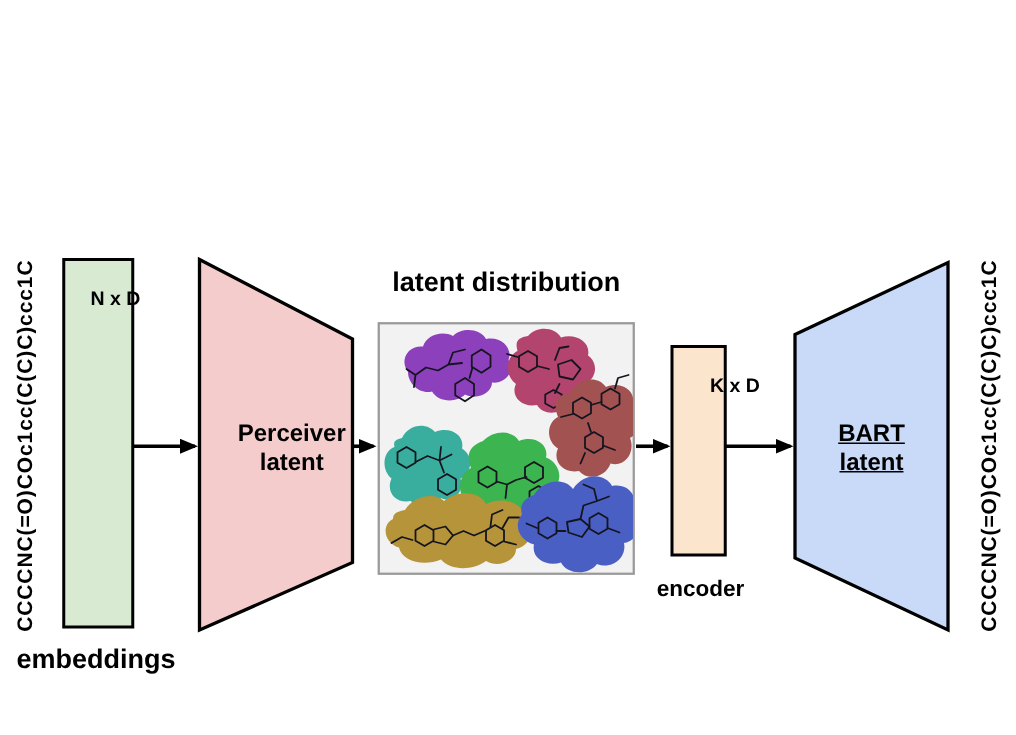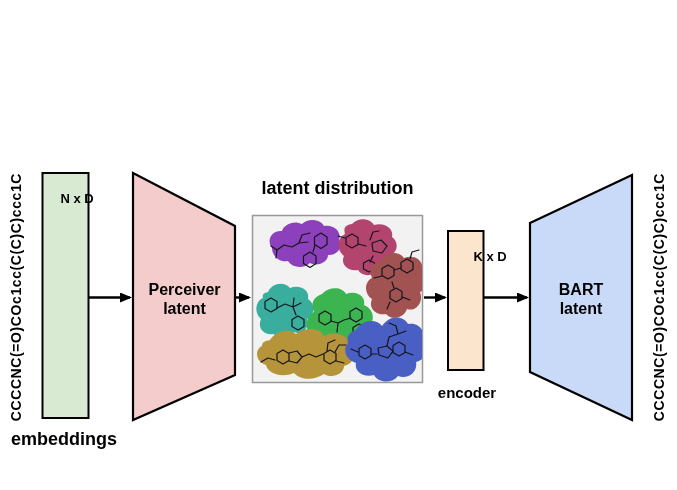--- a/index.html
+++ b/index.html
@@ -141,34 +141,34 @@
   </svg>
 
   <div class="vwrap" style="left:3px;top:160px;width:26px;height:275px;">
     <span class="vtext">CCCCNC(=O)COc1cc(C(C)C)ccc1C</span>
   </div>
 
   <div class="t center lbl-dim" style="left:42px;top:191px;width:70px;">N x D</div>
 
   <div class="t lbl-title" style="left:11px;top:429px;">embeddings</div>
 
-  <div class="t center lbl-block" style="left:136px;top:280px;width:97px;">
+  <div class="t center lbl-block" style="left:136px;top:280px;width:97px;padding-left:10px;">
     <div>Perceiver</div>
     <div>latent</div>
   </div>
 
   <div class="t center lbl-title" style="left:247px;top:178px;width:181px;">latent distribution</div>
 
   <div class="t center lbl-dim" style="left:472px;top:249px;width:36px;">K x D</div>
 
   <div class="t center lbl-caption" style="left:429px;top:383px;width:76px;">
     <div>encoder</div>
   </div>
 
-  <div class="t center lbl-block" style="left:530px;top:280px;width:102px;">
+  <div class="t center lbl-block" style="left:530px;top:280px;width:102px;text-decoration:underline;">
     <div>BART</div>
     <div>latent</div>
   </div>
 
   <div class="vwrap" style="left:646px;top:160px;width:26px;height:275px;">
     <span class="vtext">CCCCNC(=O)COc1cc(C(C)C)ccc1C</span>
   </div>
 
 </div>
 

